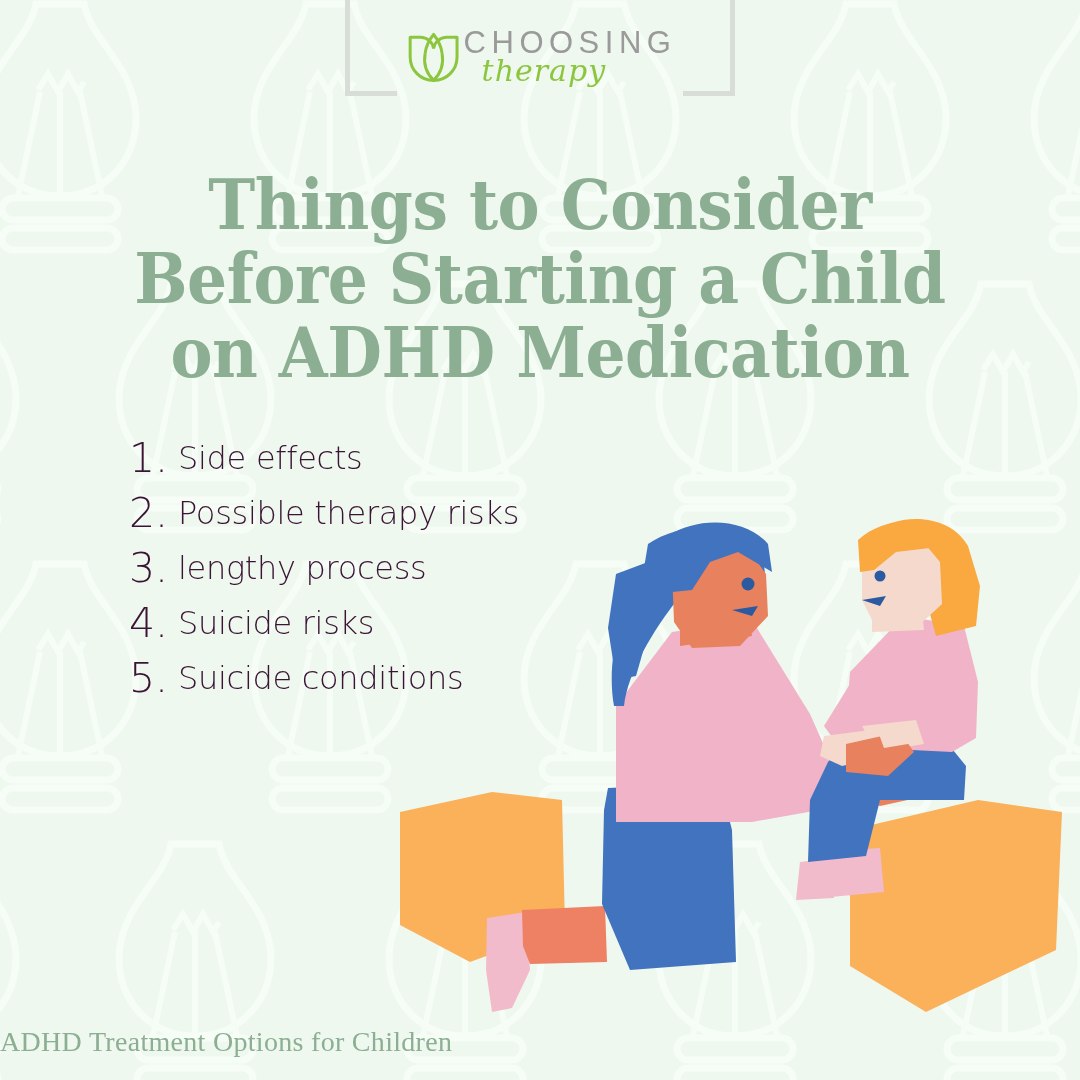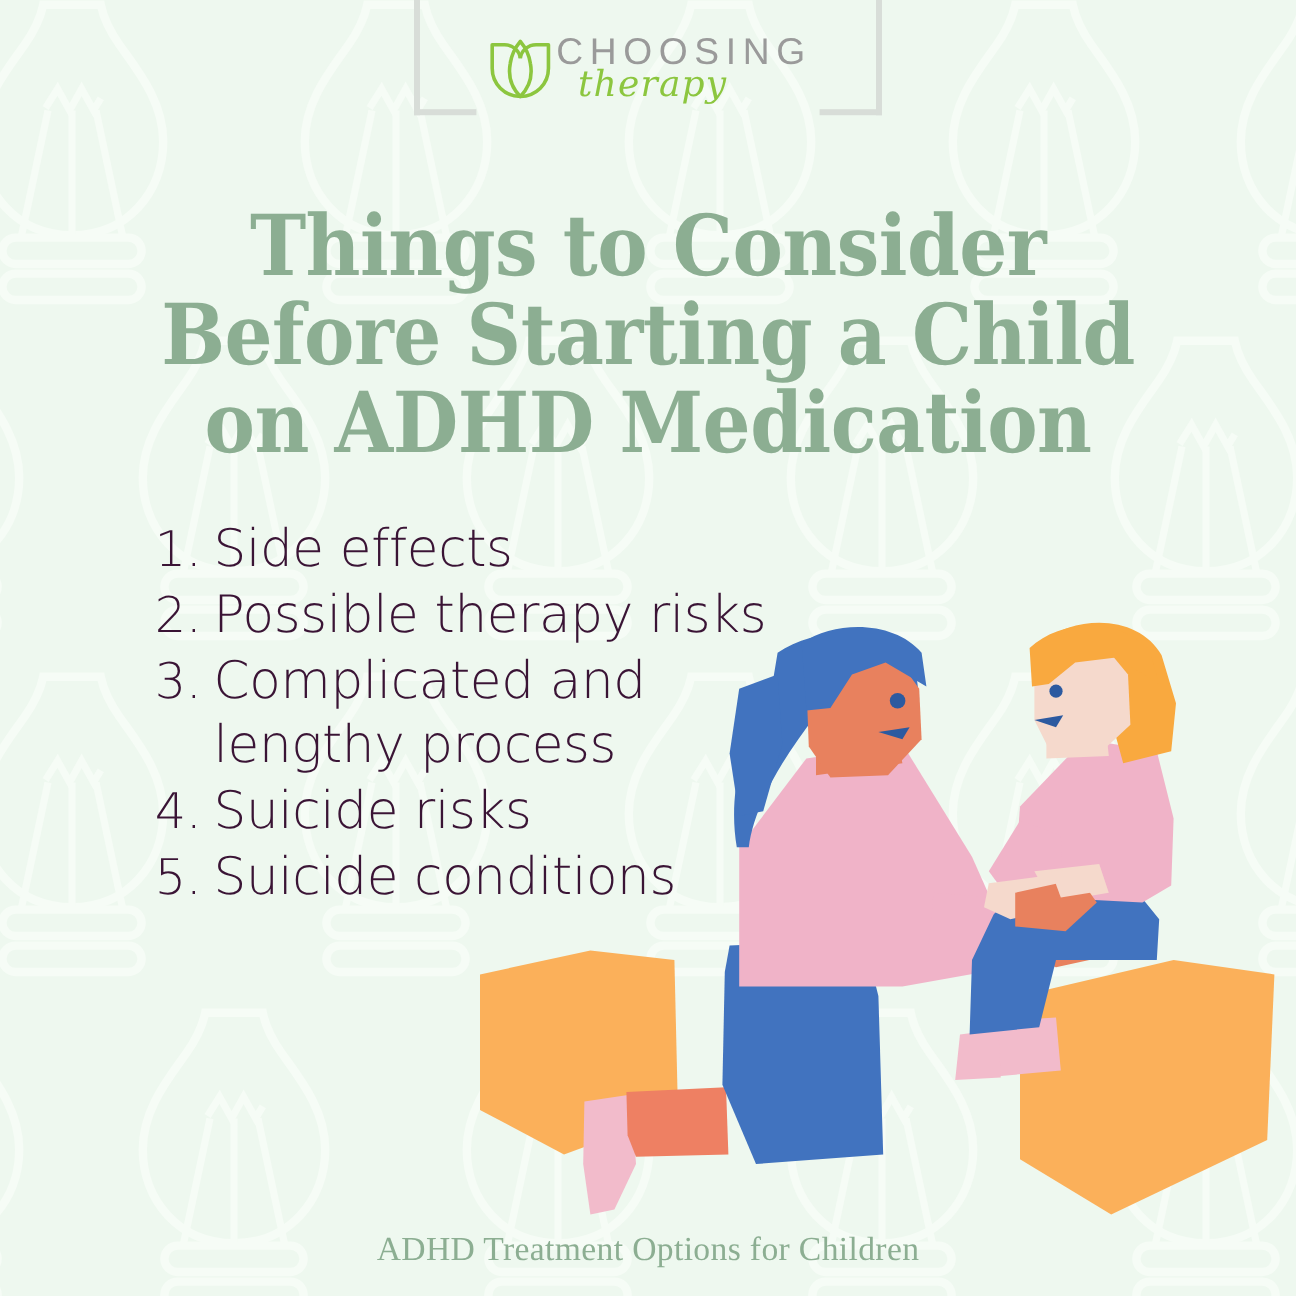--- a/index.html
+++ b/index.html
@@ -92,38 +92,37 @@
   }
   .li-num {
     width:58px; flex:none; text-align:right;
     padding-right:10px;
     font-size:41px; line-height:53px;
     color:#3A1435;
     font-family:"DejaVu Sans", sans-serif;
     font-weight:300;
   }
   .li-text {
-    font-size:43px; line-height:53px;
+    font-size:32px; line-height:53px;
     color:#3A1435;
     font-family:"DejaVu Sans", sans-serif;
     font-weight:300;
     letter-spacing:-0.3px;
   }
   .li-text .wrap2 { display:block; }
 
   
   #illustration {
     position:absolute; left:380px; top:500px;
     width:700px; height:560px;
   }
 
   
   #footer {
     position:absolute; bottom:22px; left:0; width:1080px;
-    text-align:center;
     font-family:"Liberation Serif", serif;
     font-size:28px;
     color:#8CAE92;
     letter-spacing:0.3px;
   }
 </style>
 </head>
 <body>
 
 <div id="canvas">
@@ -212,21 +211,20 @@
     </li>
 
     <li class="li-row">
       <span class="li-num">2.</span>
       <span class="li-text">Possible therapy risks</span>
     </li>
 
     <li class="li-row">
       <span class="li-num">3.</span>
       <span class="li-text">
-        <span class="wrap2">Complicated and</span>
         <span class="wrap2">lengthy process</span>
       </span>
     </li>
 
     <li class="li-row">
       <span class="li-num">4.</span>
       <span class="li-text">Suicide risks</span>
     </li>
 
     <li class="li-row">

